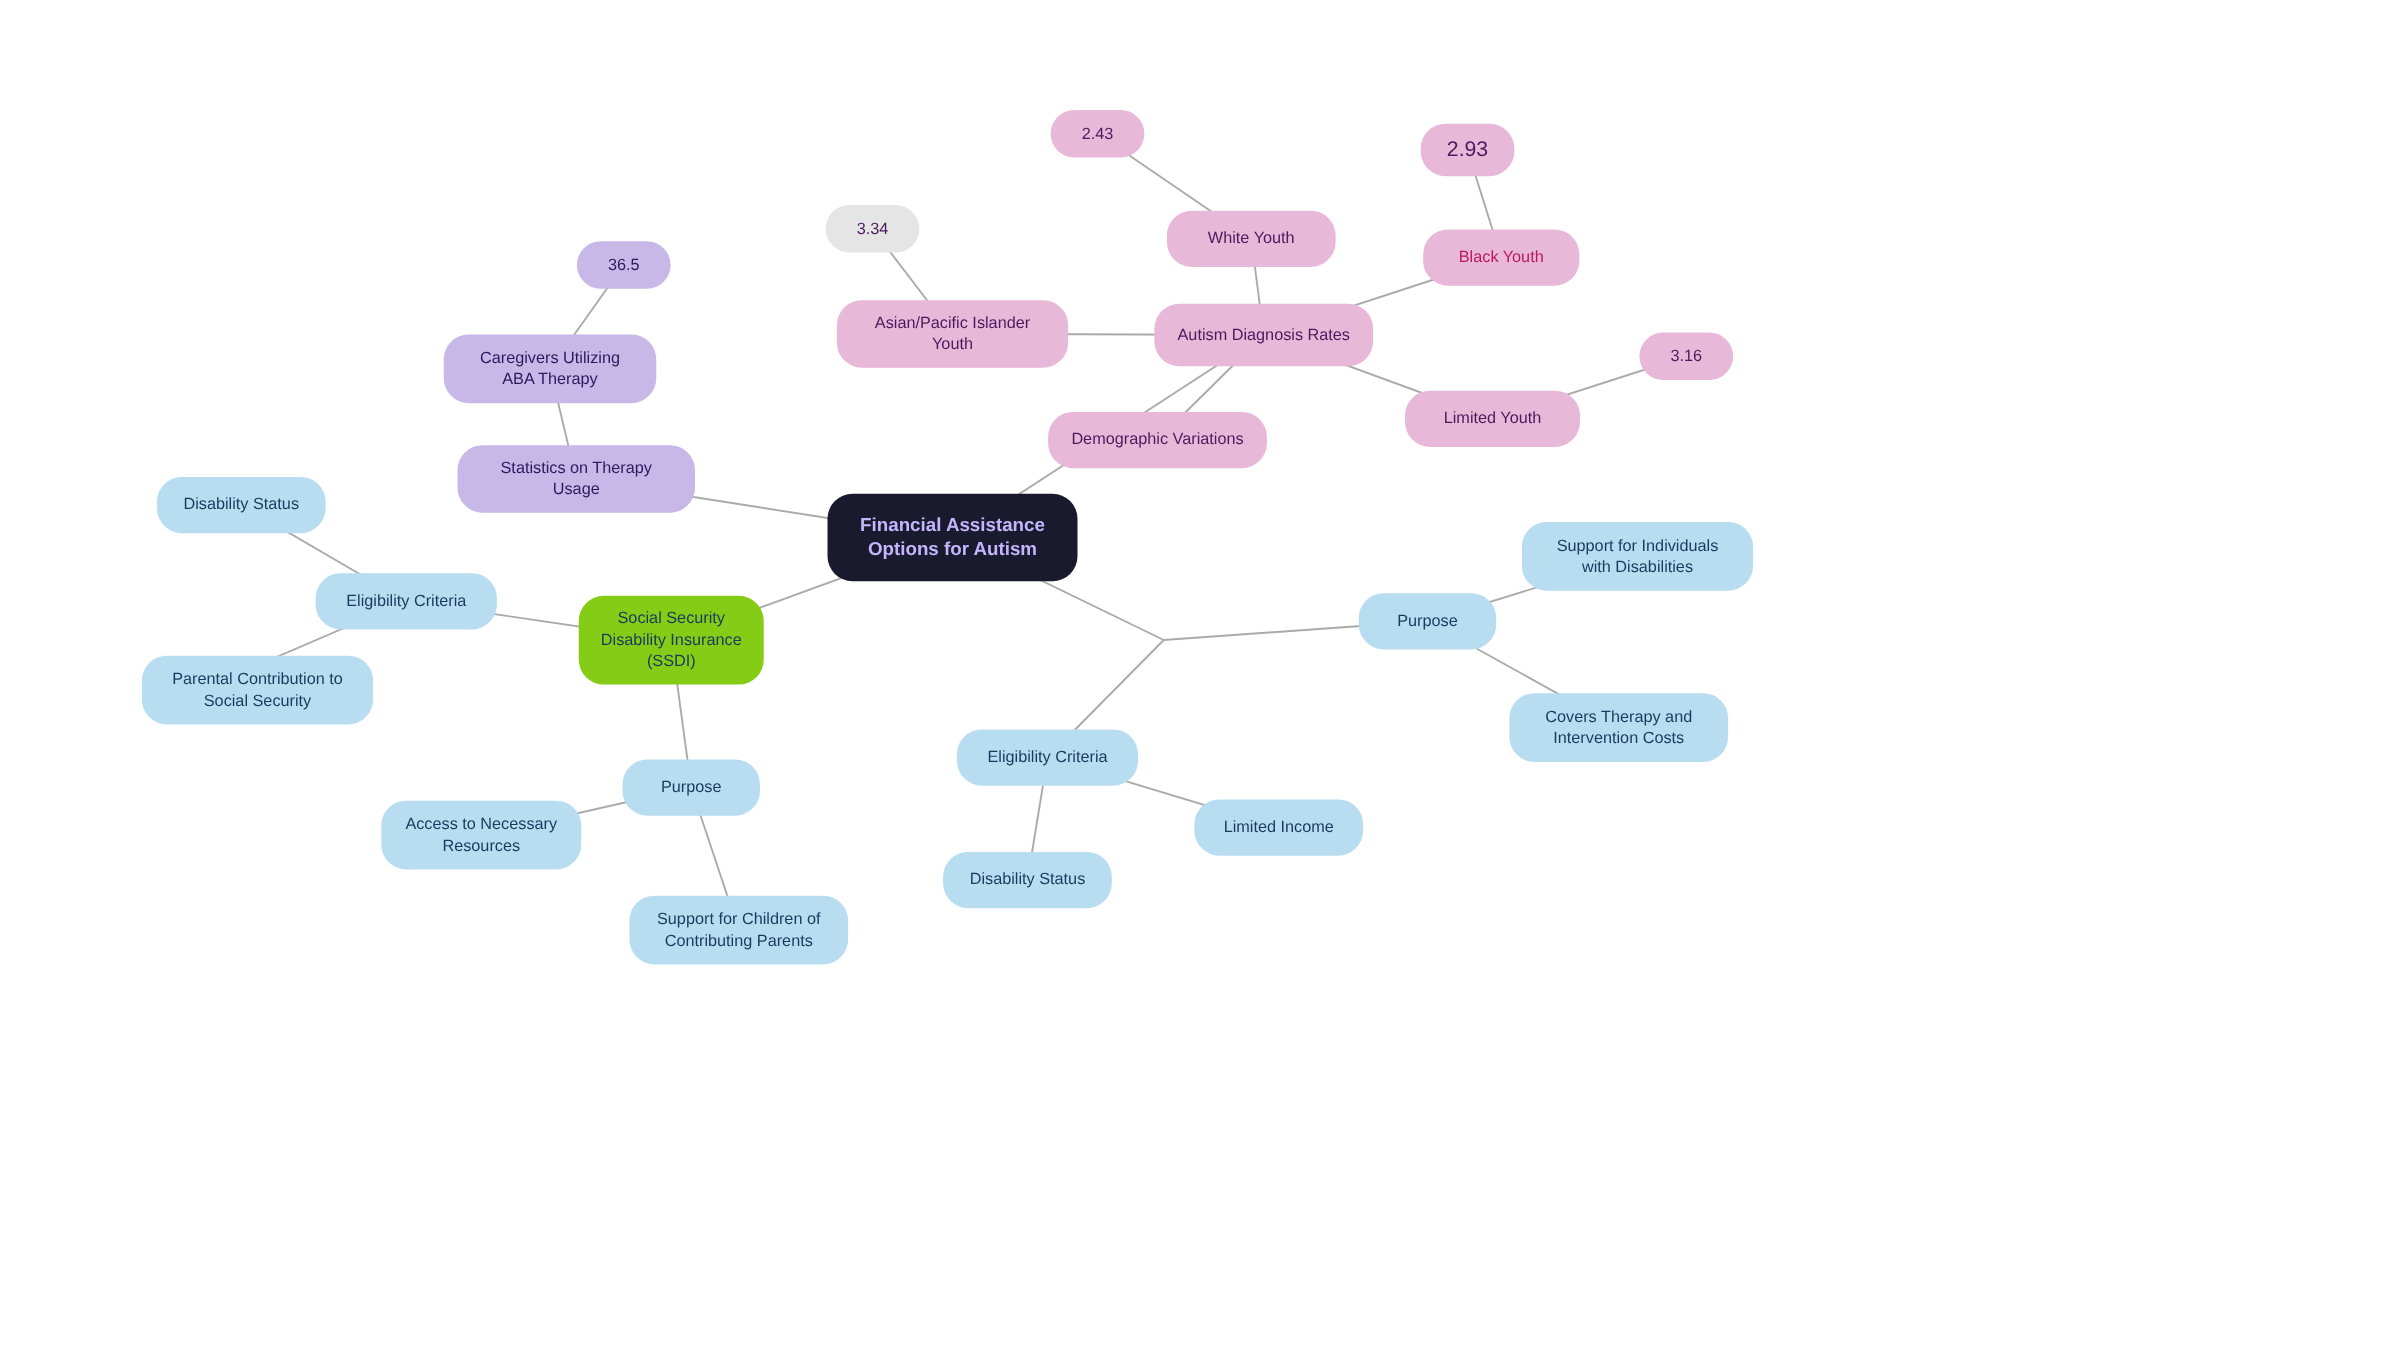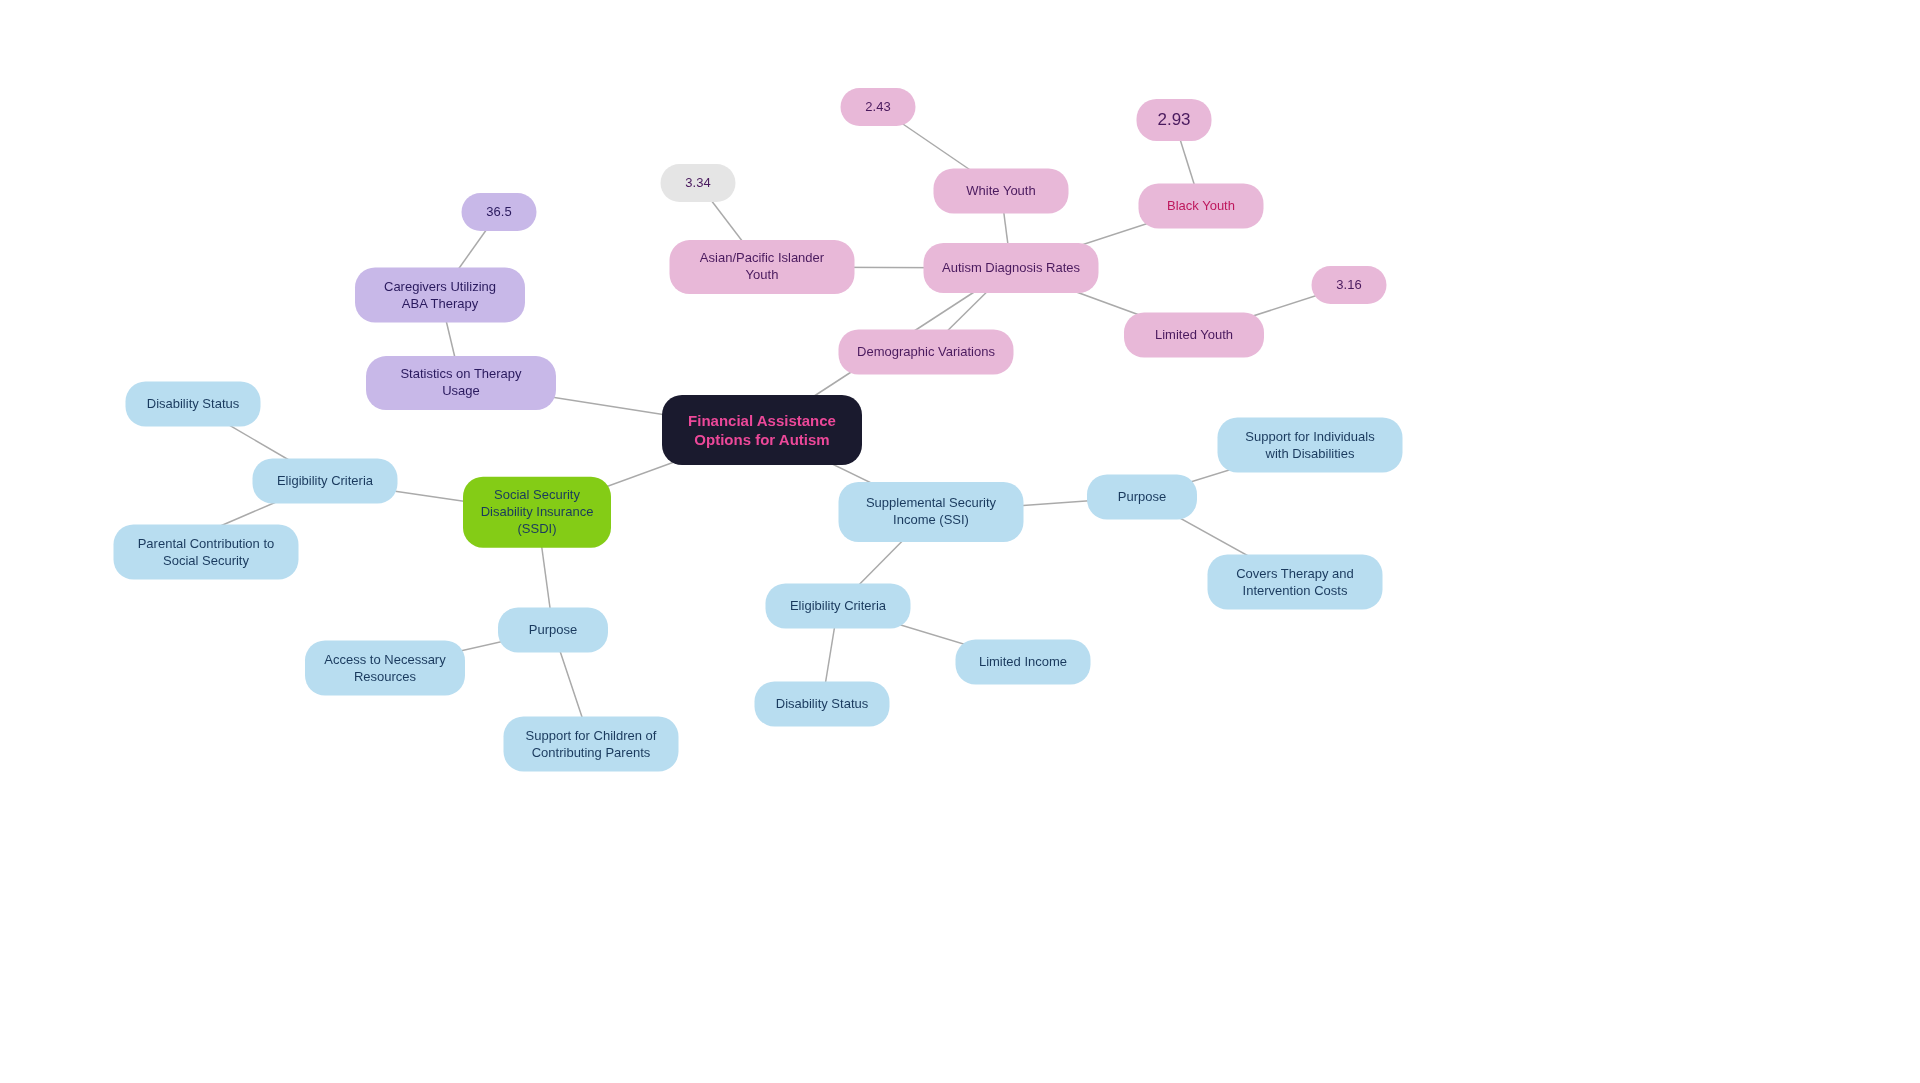--- a/index.html
+++ b/index.html
@@ -62,26 +62,24 @@
       <line x1="1011" y1="268" x2="926" y2="352" stroke="#aaaaaa" stroke-width="1.5"></line>
       <line x1="1011" y1="268" x2="762" y2="267" stroke="#aaaaaa" stroke-width="1.5"></line>
       <line x1="1011" y1="268" x2="1001" y2="191" stroke="#aaaaaa" stroke-width="1.5"></line>
       <line x1="1011" y1="268" x2="1201" y2="206" stroke="#aaaaaa" stroke-width="1.5"></line>
       <line x1="1011" y1="268" x2="1194" y2="335" stroke="#aaaaaa" stroke-width="1.5"></line>
       <line x1="762" y1="267" x2="698" y2="183" stroke="#aaaaaa" stroke-width="1.5"></line>
       <line x1="1001" y1="191" x2="878" y2="107" stroke="#aaaaaa" stroke-width="1.5"></line>
       <line x1="1201" y1="206" x2="1174" y2="120" stroke="#aaaaaa" stroke-width="1.5"></line>
       <line x1="1194" y1="335" x2="1349" y2="285" stroke="#aaaaaa" stroke-width="1.5"></line>
     </svg>
-<div class="node" style="left: 762px; top: 430px; width: 200px; min-height: 70px; background: rgb(26, 26, 46); color: #ec4899; font-weight: 600; font-size: 15px;">Financial Assistance Options
+<div class="node" style="left: 762px; top: 430px; width: 200px; min-height: 70px; background: rgb(26, 26, 46); color: #c4b5fd; font-weight: 600; font-size: 15px;">Financial Assistance Options
 for Autism</div>
     <div class="node" style="left: 537px; top: 512px; width: 148px; min-height: 60px; background: #84cc16; color: rgb(26, 58, 94); font-size: 13px;">Social Security Disability
 Insurance (SSDI)</div>
-    <div class="node" style="left: 931px; top: 512px; width: 185px; min-height: 60px; background: rgb(184, 221, 240); color: rgb(26, 58, 94); font-size: 13px;">Supplemental Security Income
-(SSI)</div>
     <div class="node" style="left: 325px; top: 481px; width: 145px; min-height: 45px; background: rgb(184, 221, 240); color: rgb(26, 58, 94); font-size: 13px;">Eligibility Criteria</div>
     <div class="node" style="left: 193px; top: 404px; width: 135px; min-height: 45px; background: rgb(184, 221, 240); color: rgb(26, 58, 94); font-size: 13px;">Disability Status</div>
     <div class="node" style="left: 160px; top: 552px; width: 185px; min-height: 55px; background: rgb(184, 221, 240); color: rgb(26, 58, 94); font-size: 13px; margin-left: 46px;">Parental Contribution to Social
 Security</div>
     <div class="node" style="left: 553px; top: 630px; width: 110px; min-height: 45px; background: rgb(184, 221, 240); color: rgb(26, 58, 94); font-size: 13px;">Purpose</div>
     <div class="node" style="left: 385px; top: 668px; width: 160px; min-height: 55px; background: rgb(184, 221, 240); color: rgb(26, 58, 94); font-size: 13px;">Access to Necessary
 Resources</div>
     <div class="node" style="left: 591px; top: 744px; width: 175px; min-height: 55px; background: rgb(184, 221, 240); color: rgb(26, 58, 94); font-size: 13px;">Support for Children of
 Contributing Parents</div>
     <div class="node" style="left: 838px; top: 606px; width: 145px; min-height: 45px; background: rgb(184, 221, 240); color: rgb(26, 58, 94); font-size: 13px;">Eligibility Criteria</div>

